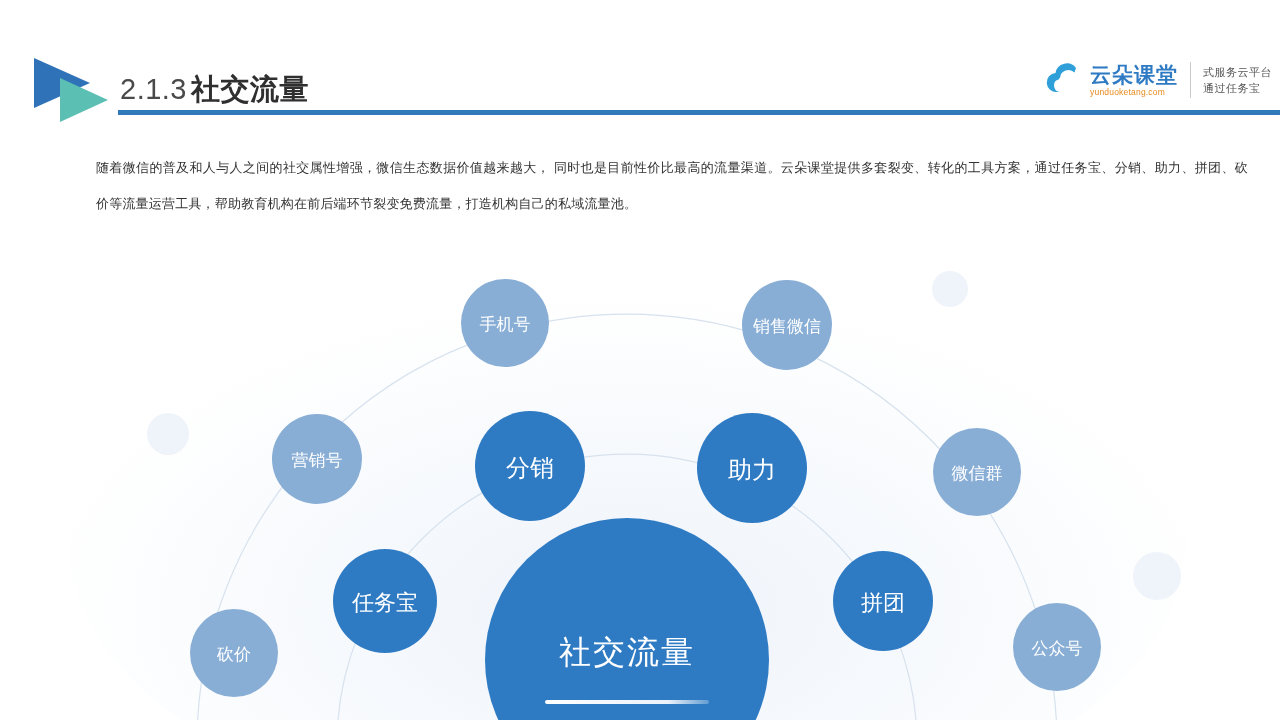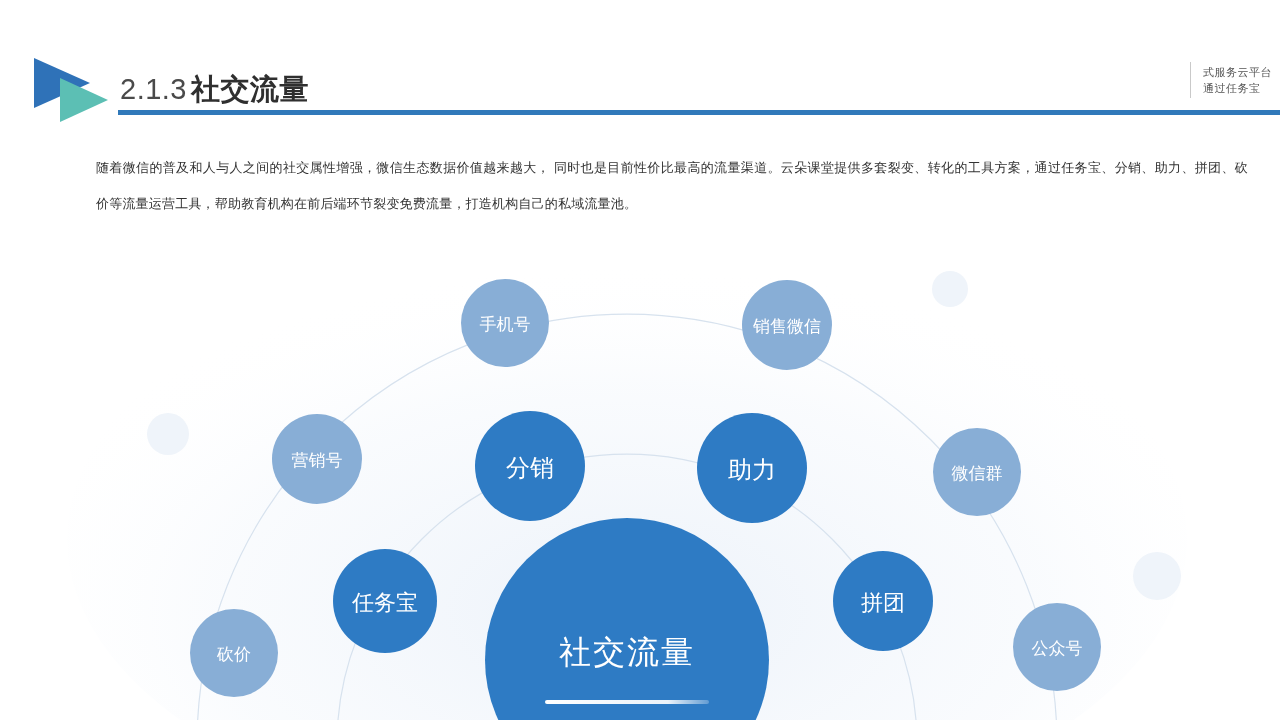--- a/index.html
+++ b/index.html
@@ -147,20 +147,33 @@
       <polygon points="34,26 34,70 82,48" fill="#5cbfb4"></polygon>
     </svg>
   </div>
 
   <div class="header-title">
     <span class="num">2.1.3</span><span class="cn">社交流量</span>
   </div>
   <div class="header-rule"></div>
 
   <div class="brand">
+    <div class="brand-left">
+      <span class="brand-cloud">
+        <svg width="42" height="38" viewBox="0 0 42 38">
+          <path d="M30 9 A11.5 11.5 0 0 0 9.5 14 A9.5 9.5 0 1 0 11 33 L14 33
+                   A6.5 6.5 0 0 1 13 20.2 A1 1 0 0 1 14 19
+                   A8.5 8.5 0 0 1 28.5 13.5 Z" fill="#2e9fd8"></path>
+        </svg>
+      </span>
+      <span class="brand-wordmark">
+        <span class="brand-name">云朵课堂</span>
+        <span class="brand-domain">yunduoketang.com</span>
+      </span>
+    </div>
     <div class="brand-divider"></div>
     <div class="brand-tagline">
       <div>式服务云平台</div>
       <div>通过任务宝</div>
     </div>
   </div>
 
   <p class="body-copy">随着微信的普及和人与人之间的社交属性增强，微信生态数据价值越来越大， 同时也是目前性价比最高的流量渠道。云朵课堂提供多套裂变、转化的工具方案，通过任务宝、分销、助力、拼团、砍价等流量运营工具，帮助教育机构在前后端环节裂变免费流量，打造机构自己的私域流量池。</p>
 
   <div class="diagram">

